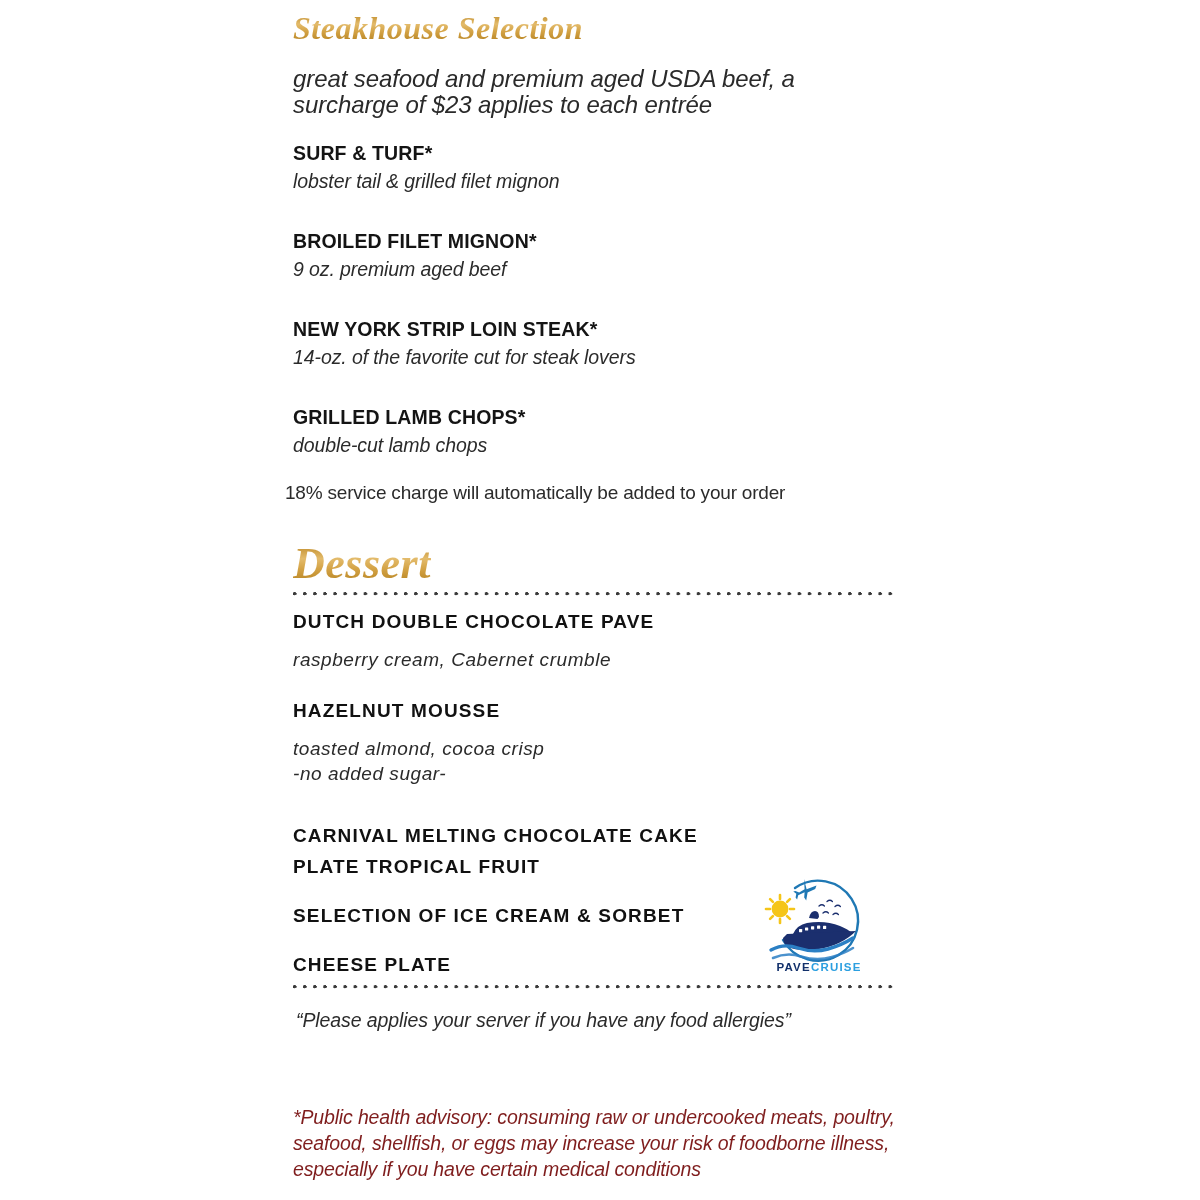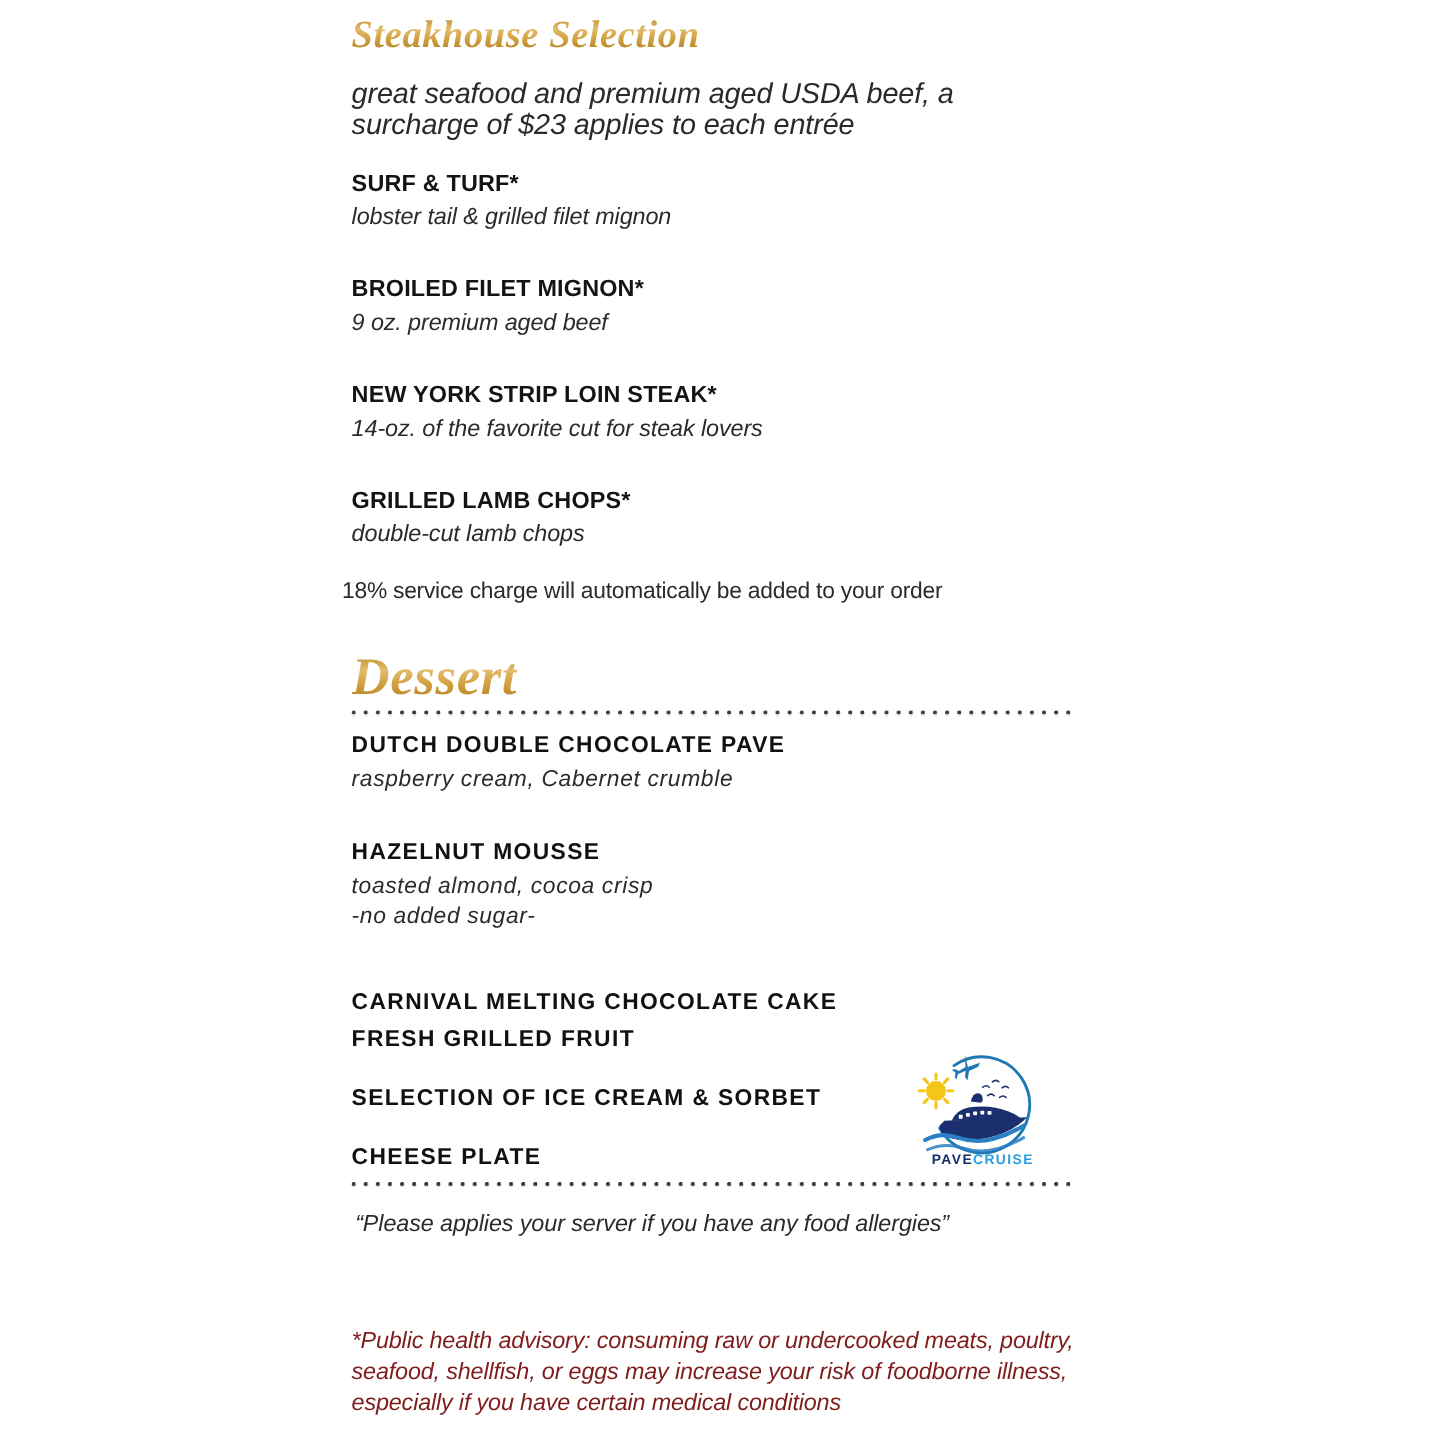--- a/index.html
+++ b/index.html
@@ -110,21 +110,21 @@
     color: #111111;
     letter-spacing: 1.15px;
   }
   .dessert-desc {
     font-family: "Liberation Sans", sans-serif;
     font-style: italic;
     font-size: 19px;
     line-height: 25px;
     color: #2b2b2b;
     letter-spacing: 0.55px;
-    margin-top: 3px;
+    margin-top: 13px;
   }
 
   
   .dot-rule {
     position: absolute;
     left: 293px;
     width: 603px;
     height: 4px;
     background-image: radial-gradient(circle at 1.7px 1.7px, #3a3a3a 1.6px, rgba(0,0,0,0) 1.9px);
     background-size: 10.1px 4px;
@@ -228,21 +228,21 @@
     <div class="dessert-name">HAZELNUT MOUSSE</div>
     <div class="dessert-desc">toasted almond, cocoa crisp</div>
     <div class="dessert-desc" style="margin-top:0;">-no added sugar-</div>
   </div>
 
   <div class="item" style="top:824px;">
     <div class="dessert-name">CARNIVAL MELTING CHOCOLATE CAKE</div>
   </div>
 
   <div class="item" style="top:855px;">
-    <div class="dessert-name">FRESH GRILLED FRUIT</div>
+    <div class="dessert-name">PLATE TROPICAL FRUIT</div>
   </div>
 
   <div class="item" style="top:904px;">
     <div class="dessert-name">SELECTION OF ICE CREAM &amp; SORBET</div>
   </div>
 
   <div class="item" style="top:953px;">
     <div class="dessert-name">CHEESE PLATE</div>
   </div>
 

